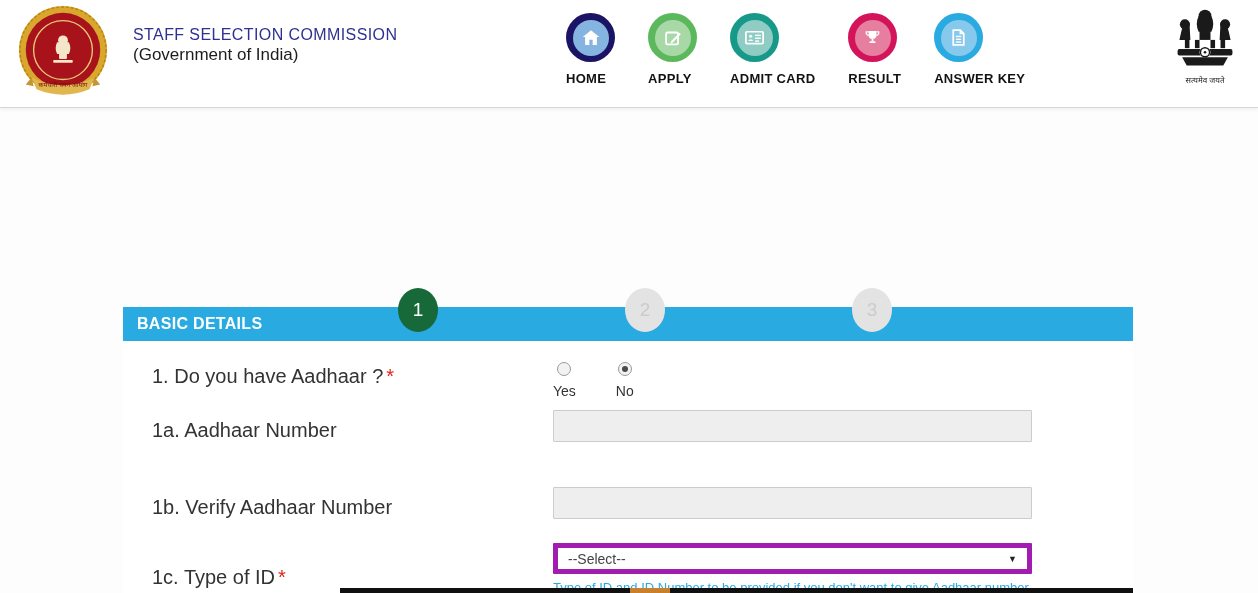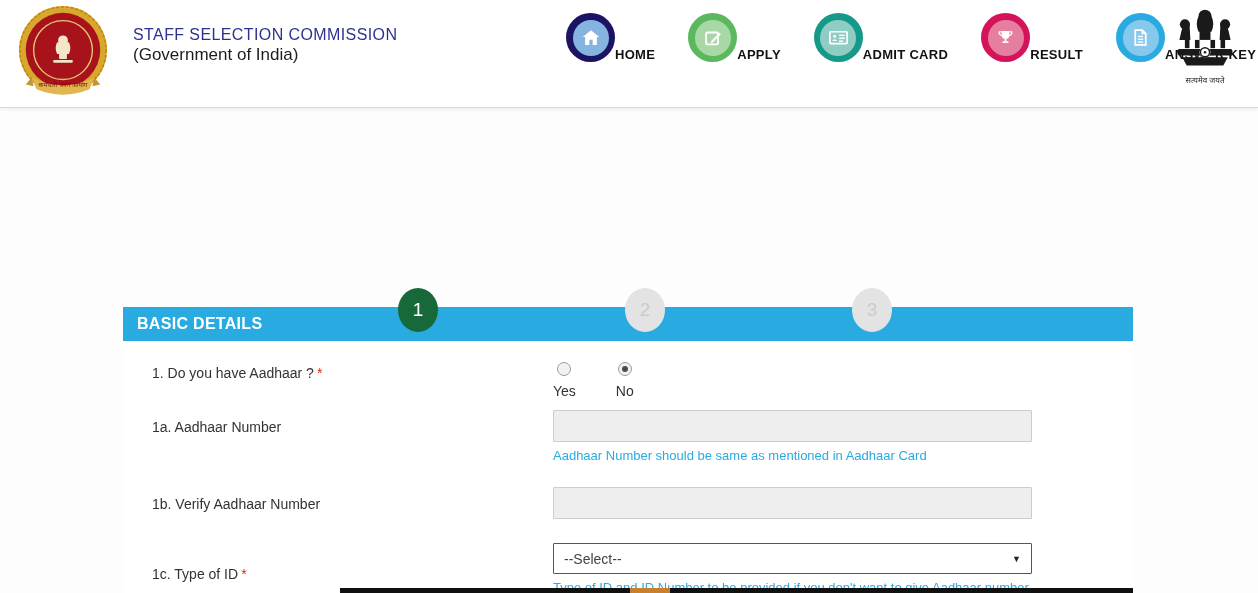--- a/index.html
+++ b/index.html
@@ -9,21 +9,21 @@
 
   
   .header { position:absolute; left:0; top:0; width:1258px; height:108px; background:#ffffff;
             border-bottom:1px solid #d6d6d6; box-shadow:0 2px 3px rgba(0,0,0,.05); }
   .ssc-logo { position:absolute; left:9px; top:5px; width:108px; height:98px; }
   .brand { position:absolute; left:133px; top:26px; }
   .brand-title { font-size:16px; color:#2e3192; letter-spacing:.4px; font-weight:500; }
   .brand-sub { font-size:17px; color:#1d1d1d; margin-top:1px; }
 
   .nav { position:absolute; left:566px; top:13px; display:flex; gap:33px; align-items:flex-start; }
-  .nav-item { display:flex; flex-direction:row; align-items:flex-end; cursor:pointer; }
+  .nav-item { display:flex; flex-direction:column; align-items:flex-start; cursor:pointer; }
   .nav-ring { width:49px; height:49px; border-radius:50%; display:flex; align-items:center; justify-content:center; }
   .nav-inner { width:36px; height:36px; border-radius:50%; display:flex; align-items:center; justify-content:center; }
   .nav-label { margin-top:9px; font-size:13px; font-weight:bold; color:#121212; letter-spacing:.3px; white-space:nowrap; }
 
   .emblem { position:absolute; left:1172px; top:6px; width:66px; height:98px; text-align:center; }
   .emblem-motto { display:block; font-size:8px; color:#222; margin-top:-2px; }
 
   
   .stepper { position:absolute; left:0; top:140px; width:1258px; height:100px; }
   .step-line { position:absolute; left:418px; top:168px; width:454px; height:2px; background:#e7e7e7; }
@@ -35,33 +35,33 @@
   .step-label { margin-top:12px; font-size:14px; line-height:17px; }
   .step.active .step-label { color:#17693a; }
   .step.inactive .step-label { color:#dcdcdc; }
   .step1 { left:303px; top:148px; } .step2 { left:530px; top:148px; } .step3 { left:757px; top:148px; }
 
   
   .panel { position:absolute; left:123px; top:307px; width:1010px; height:286px; background:#ffffff; }
   .panel-header { height:34px; background:#29abe2; color:#ffffff; font-size:16px; font-weight:bold;
                   display:flex; align-items:center; padding-left:14px; letter-spacing:.3px; }
   .row { position:absolute; left:0; width:1010px; }
-  .f-label { position:absolute; left:29px; font-size:14px; color:#333; }
+  .f-label { position:absolute; left:29px; font-size:20px; color:#333; }
   .req { color:#e2231a; margin-left:3px; }
   .f-control { position:absolute; left:430px; width:479px; }
   .text-input { width:479px; height:32px; background:#eeeeee; border:1px solid #cccccc; border-radius:1px; }
   .helper { font-size:13px; color:#29abe2; margin-top:6px; }
 
   .radio-group { display:flex; gap:40px; align-items:center; font-size:14px; color:#333; }
   .radio-opt { display:flex; align-items:center; gap:7px; cursor:pointer;flex-direction:column; }
   .radio-circle { width:14px; height:14px; border-radius:50%; border:1px solid #9b9b9b;
                   background:#f2f2f2; display:inline-flex; align-items:center; justify-content:center; }
   .radio-circle.checked::after { content:""; width:6px; height:6px; border-radius:50%; background:#4a4a4a; }
 
-  .select-box { width:479px; height:31px; background:#ffffff; border:1px solid #a21caf; border-radius:1px;
+  .select-box { width:479px; height:31px; background:#ffffff; border:5px solid #a21caf; border-radius:1px;
                 display:flex; align-items:center; justify-content:space-between; padding:0 10px;
                 font-size:14px; color:#444; cursor:pointer; }
   .select-caret { font-size:9px; color:#222; }
 
   
   .cutoff-strip { position:absolute; left:340px; top:588px; width:793px; height:5px; background:#101010; }
   .cutoff-orange { position:absolute; left:290px; top:0; width:40px; height:5px; background:#c8802d; }
 </style>
 </head>
 <body>
@@ -223,21 +223,20 @@
             <span>No</span>
           </span>
         </div>
       </div>
     </div>
 
     <div class="row" style="top:103px">
       <span class="f-label" style="top:9px">1a. Aadhaar Number</span>
       <div class="f-control">
         <input class="text-input" disabled="" value="" style="">
-        <div class="helper">Aadhaar Number should be same as mentioned in Aadhaar Card</div>
       </div>
     </div>
 
     <div class="row" style="top:180px">
       <span class="f-label" style="top:9px">1b. Verify Aadhaar Number</span>
       <div class="f-control">
         <input class="text-input" disabled="" value="" style="">
       </div>
     </div>
 

